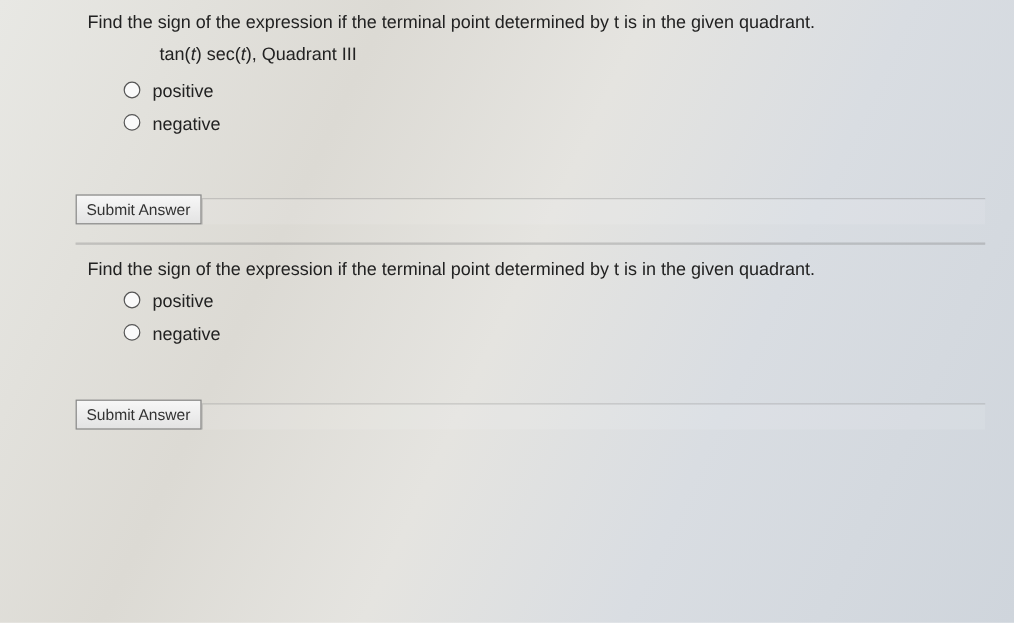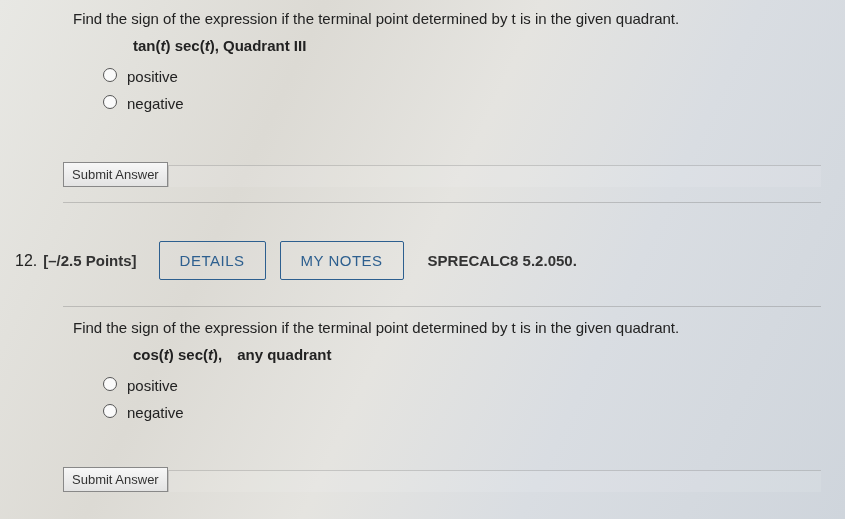--- a/index.html
+++ b/index.html
@@ -23,21 +23,20 @@
       font-size: 15px;
       margin-left: 28px;
       margin-bottom: 10px;
       color: #222;
     }
     .expr {
       font-size: 15px;
       margin-left: 88px;
       margin-bottom: 14px;
       color: #222;
-      font-weight: bold;
     }
     .italic { font-style: italic; }
     .options {
       margin-left: 58px;
       font-size: 15px;
     }
     .opt-row {
       display: flex;
       align-items: flex-start;
       margin-bottom: 10px;
@@ -144,36 +143,26 @@
         <span>negative</span>
       </div>
     </div>
     <div class="submit-row">
       <button class="submit-btn">Submit Answer</button>
       <div class="submit-trail"></div>
     </div>
     <div class="divider-bottom"></div>
   </div>
 
-  <div class="q-header">
-    <span class="q-num">12.</span>
-    <span class="points">[–/2.5 Points]</span>
-    <span class="box-btn">DETAILS</span>
-    <span class="box-btn">MY NOTES</span>
-    <span class="source">SPRECALC8 5.2.050.</span>
-  </div>
 
   <div class="sub-divider"></div>
 
   <div class="q-block" style="padding-top:0;">
     <div class="prompt">
       <span>Find the sign of the expression if the terminal point determined by t is in the given quadrant.</span>
-    </div>
-    <div class="expr">
-      <span>cos(</span><span class="italic">t</span><span>) sec(</span><span class="italic">t</span><span>), any quadrant</span>
     </div>
     <div class="options">
       <div class="opt-row">
         <span class="radio"></span>
         <span>positive</span>
       </div>
       <div class="opt-row">
         <span class="radio"></span>
         <span>negative</span>
       </div>

